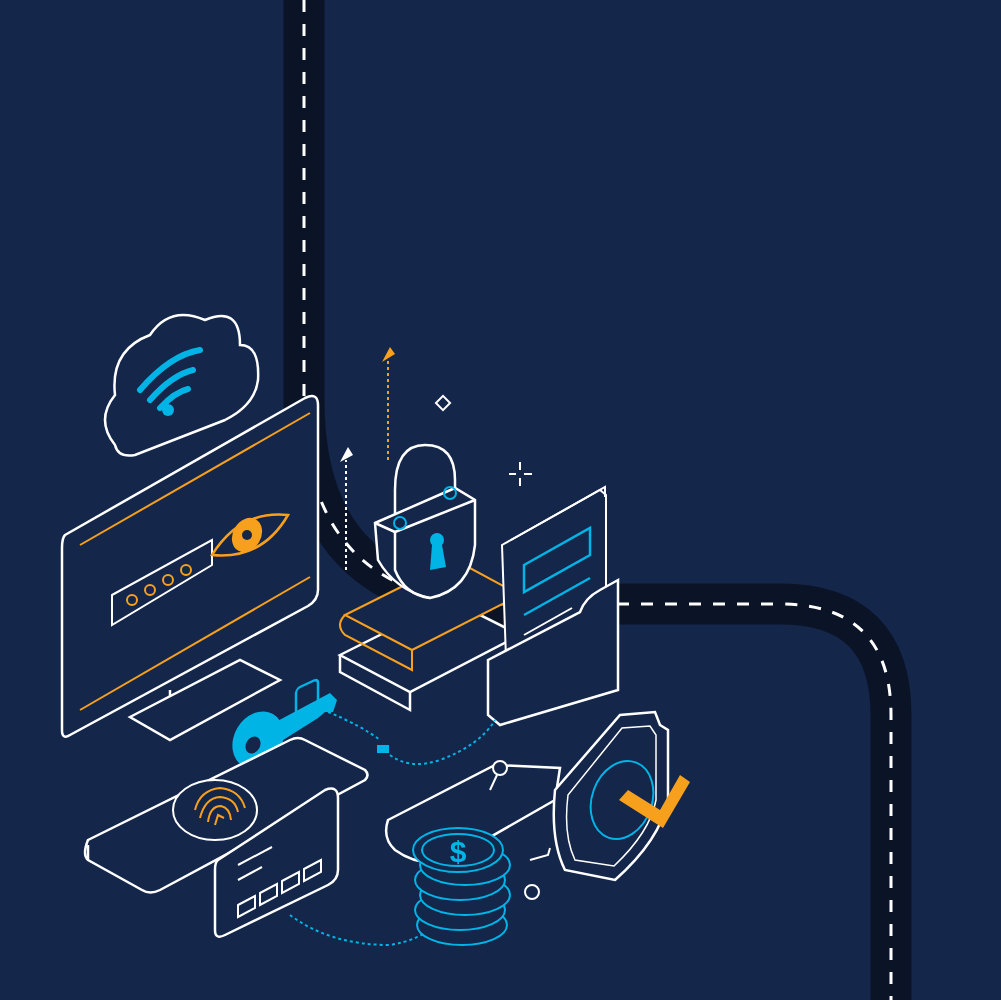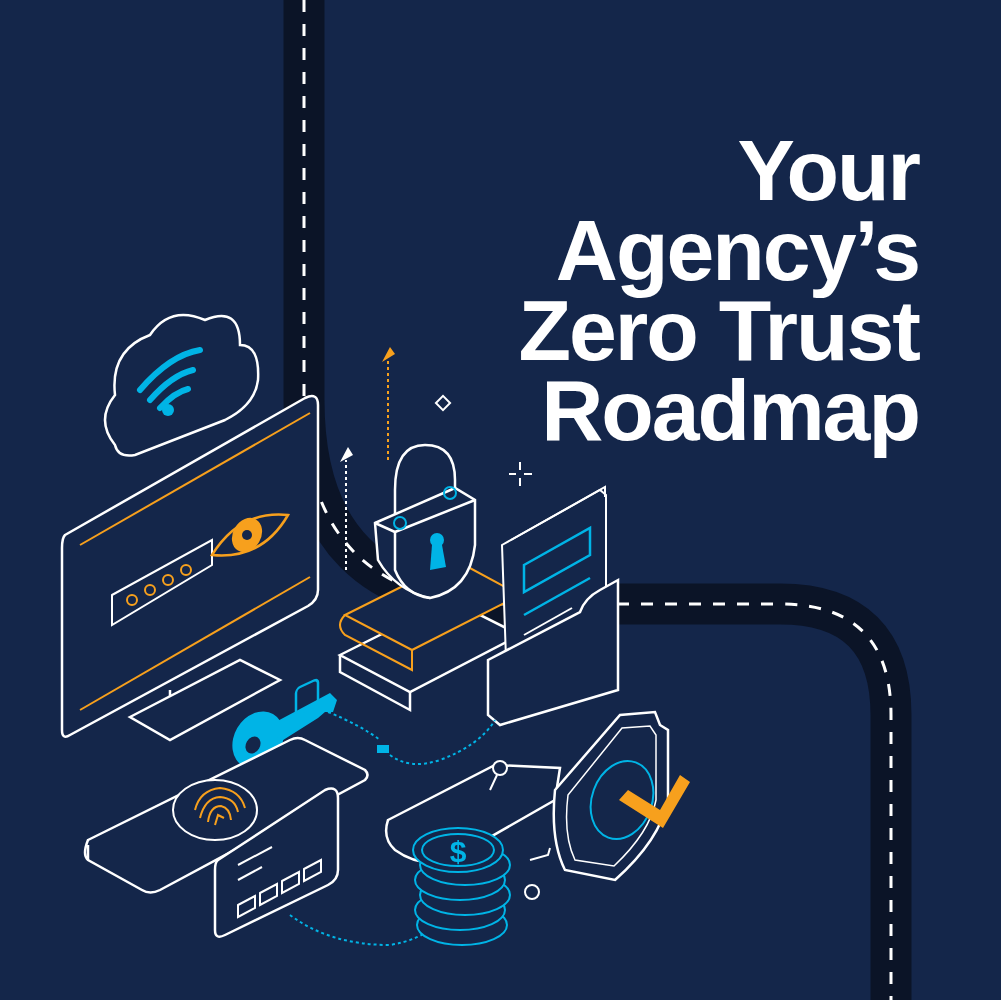--- a/index.html
+++ b/index.html
@@ -147,19 +147,13 @@
     </g>
 
     <g>
       <path d="M555 790 L620 715 L655 712 L660 725 L668 730 L668 800 Q660 840 615 880 L565 870 Q550 840 555 790 Z" fill="#14264a" stroke="#ffffff" stroke-width="2.5"></path>
       <path d="M568 795 L622 728 L650 726 L656 735 L656 800 Q650 832 614 866 L575 860 Q563 835 568 795 Z" fill="none" stroke="#ffffff" stroke-width="1.5"></path>
       <ellipse cx="622" cy="800" rx="30" ry="40" transform="rotate(20 622 800)" fill="none" stroke="#00b4e6" stroke-width="2"></ellipse>
       <polygon points="619,800 628,790 660,810 680,775 690,782 663,828" fill="#f7a01d"></polygon>
     </g>
   </svg>
 
-  <h1 class="title">
-    <span>Your</span>
-    <span>Agency’s</span>
-    <span>Zero Trust</span>
-    <span>Roadmap</span>
-  </h1>
 </div>
 
 </body></html>

